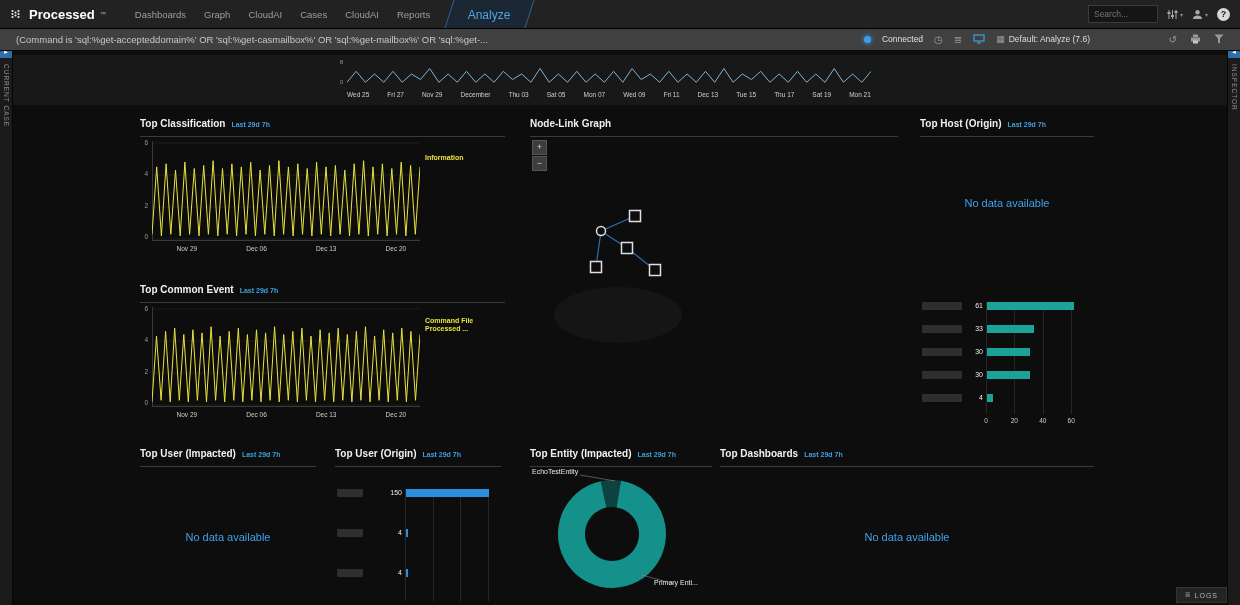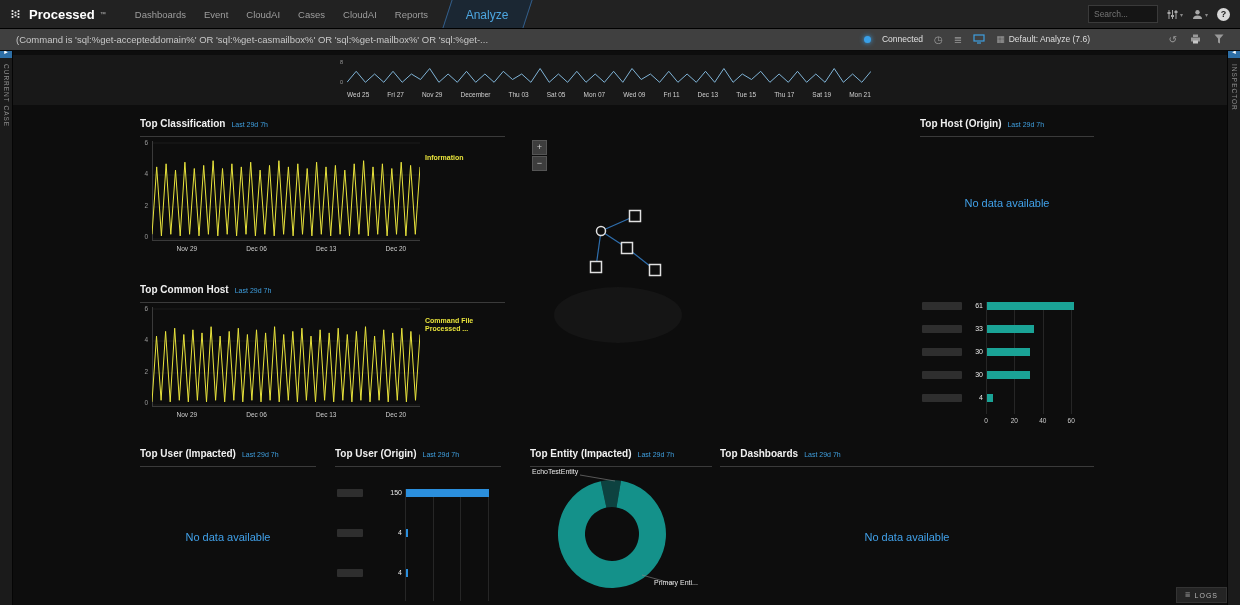--- a/index.html
+++ b/index.html
@@ -52,21 +52,21 @@
   .tl-svg{position:absolute;left:335px;top:6px;}
   .tl-ylabels{position:absolute;left:320px;top:4px;width:11px;height:26px;display:flex;
        flex-direction:column;justify-content:space-between;align-items:flex-end;}
   .tl-yt{font-size:5.5px;color:#9a9a9a;}
   .tl-labels{position:absolute;left:335px;top:36px;width:524px;display:flex;justify-content:space-between;}
   .tl-label{font-size:6.5px;color:#cfcfcf;white-space:nowrap;}
 
   
   .widget{position:absolute;}
   .w-title{display:flex;align-items:baseline;gap:6px;border-bottom:1px solid #3a3a3a;
-       padding-bottom:3px;height:15px;}
+       padding-bottom:3px;height:15px;font-weight:bold;}
   .w-title b{color:#f0f0f0;font-size:10px;white-space:nowrap;}
   .w-range{color:#3f9fdf;font-size:7px;white-space:nowrap;}
   .nodata{color:#41a0e8;font-size:11px;text-align:center;}
 
   
   .linechart{position:relative;height:118px;margin-top:2px;}
   .lc-ylabels{position:absolute;left:0;top:0;width:9px;height:100px;}
   .lc-yt{position:absolute;right:1px;font-size:6.5px;color:#9a9a9a;}
   .lc-svg{position:absolute;left:12px;top:2px;}
   .lc-xt{position:absolute;top:106px;transform:translateX(-50%);font-size:6.5px;color:#cfcfcf;white-space:nowrap;}
@@ -117,21 +117,21 @@
           <circle cx="8.5" cy="4" r="1.1"></circle>
             <circle cx="8.5" cy="7" r="1.1"></circle>
             <circle cx="8.5" cy="10" r="1.1"></circle>
         </g>
       </svg>
       <span class="logo-text">Processed</span>
       <span class="tm">™</span>
     </div>
     <nav class="nav-items">
         <div class="nav-item">Dashboards</div>
-        <div class="nav-item">Event</div>
+        <div class="nav-item">Graph</div>
         <div class="nav-item">CloudAI</div>
         <div class="nav-item">Cases</div>
         <div class="nav-item">CloudAI</div>
         <div class="nav-item">Reports</div>
       </nav>
     <div class="analyze-tab">
       <span>Analyze</span>
     </div>
     <div class="nav-right">
       <input class="search-input" placeholder="Search..." style="">
@@ -256,20 +256,23 @@
         </svg>
         <div class="lc-xt" style="left: 46.84px;">Nov 29</div>
         <div class="lc-xt" style="left: 116.52px;">Dec 06</div>
         <div class="lc-xt" style="left: 186.2px;">Dec 13</div>
         <div class="lc-xt" style="left: 255.88px;">Dec 20</div>
       </div>
     <span class="legend legend-a">Information</span>
   </section>
 
   <section class="widget" style="left:530px;top:118px;width:368px;height:235px">
+    <div class="w-title">
+      <b>Node-Link Graph</b>
+    </div>
     <div class="nl-canvas"><svg width="368" height="230">
           <ellipse cx="88" cy="197" rx="64" ry="28" fill="#151515"></ellipse>
           <line x1="71" y1="113" x2="105" y2="98" stroke="#2f6fae" stroke-width="1.2"></line>
           <line x1="71" y1="113" x2="97" y2="130" stroke="#2f6fae" stroke-width="1.2"></line>
           <line x1="71" y1="113" x2="66" y2="149" stroke="#2f6fae" stroke-width="1.2"></line>
           <line x1="97" y1="130" x2="125" y2="152" stroke="#2f6fae" stroke-width="1.2"></line>
           <circle cx="71" cy="113" r="4.5" fill="#0d0d0d" stroke="#e0e0e0" stroke-width="1.5"></circle>
           <rect x="99.5" y="92.5" width="11" height="11" fill="#0d0d0d" stroke="#e0e0e0" stroke-width="1.5"></rect>
           <rect x="91.5" y="124.5" width="11" height="11" fill="#0d0d0d" stroke="#e0e0e0" stroke-width="1.5"></rect>
           <rect x="60.5" y="143.5" width="11" height="11" fill="#0d0d0d" stroke="#e0e0e0" stroke-width="1.5"></rect>
@@ -284,21 +287,21 @@
   <section class="widget" style="left:920px;top:118px;width:174px;height:160px">
     <div class="w-title">
       <b>Top Host (Origin)</b>
       <span class="w-range">Last 29d 7h</span>
     </div>
     <div class="nodata" style="margin-top:60px">No data available</div>
   </section>
 
   <section class="widget" style="left:140px;top:284px;width:365px;height:152px">
     <div class="w-title">
-      <b>Top Common Host</b>
+      <b>Top Common Event</b>
       <span class="w-range">Last 29d 7h</span>
     </div>
     <div class="linechart">
         <div class="lc-ylabels">
           <div class="lc-yt" style="top: 0px;">6</div>
           <div class="lc-yt" style="top: 31.3333px;">4</div>
           <div class="lc-yt" style="top: 62.6667px;">2</div>
           <div class="lc-yt" style="top: 94px;">0</div>
         </div>
         <svg width="268" height="100" class="lc-svg">

